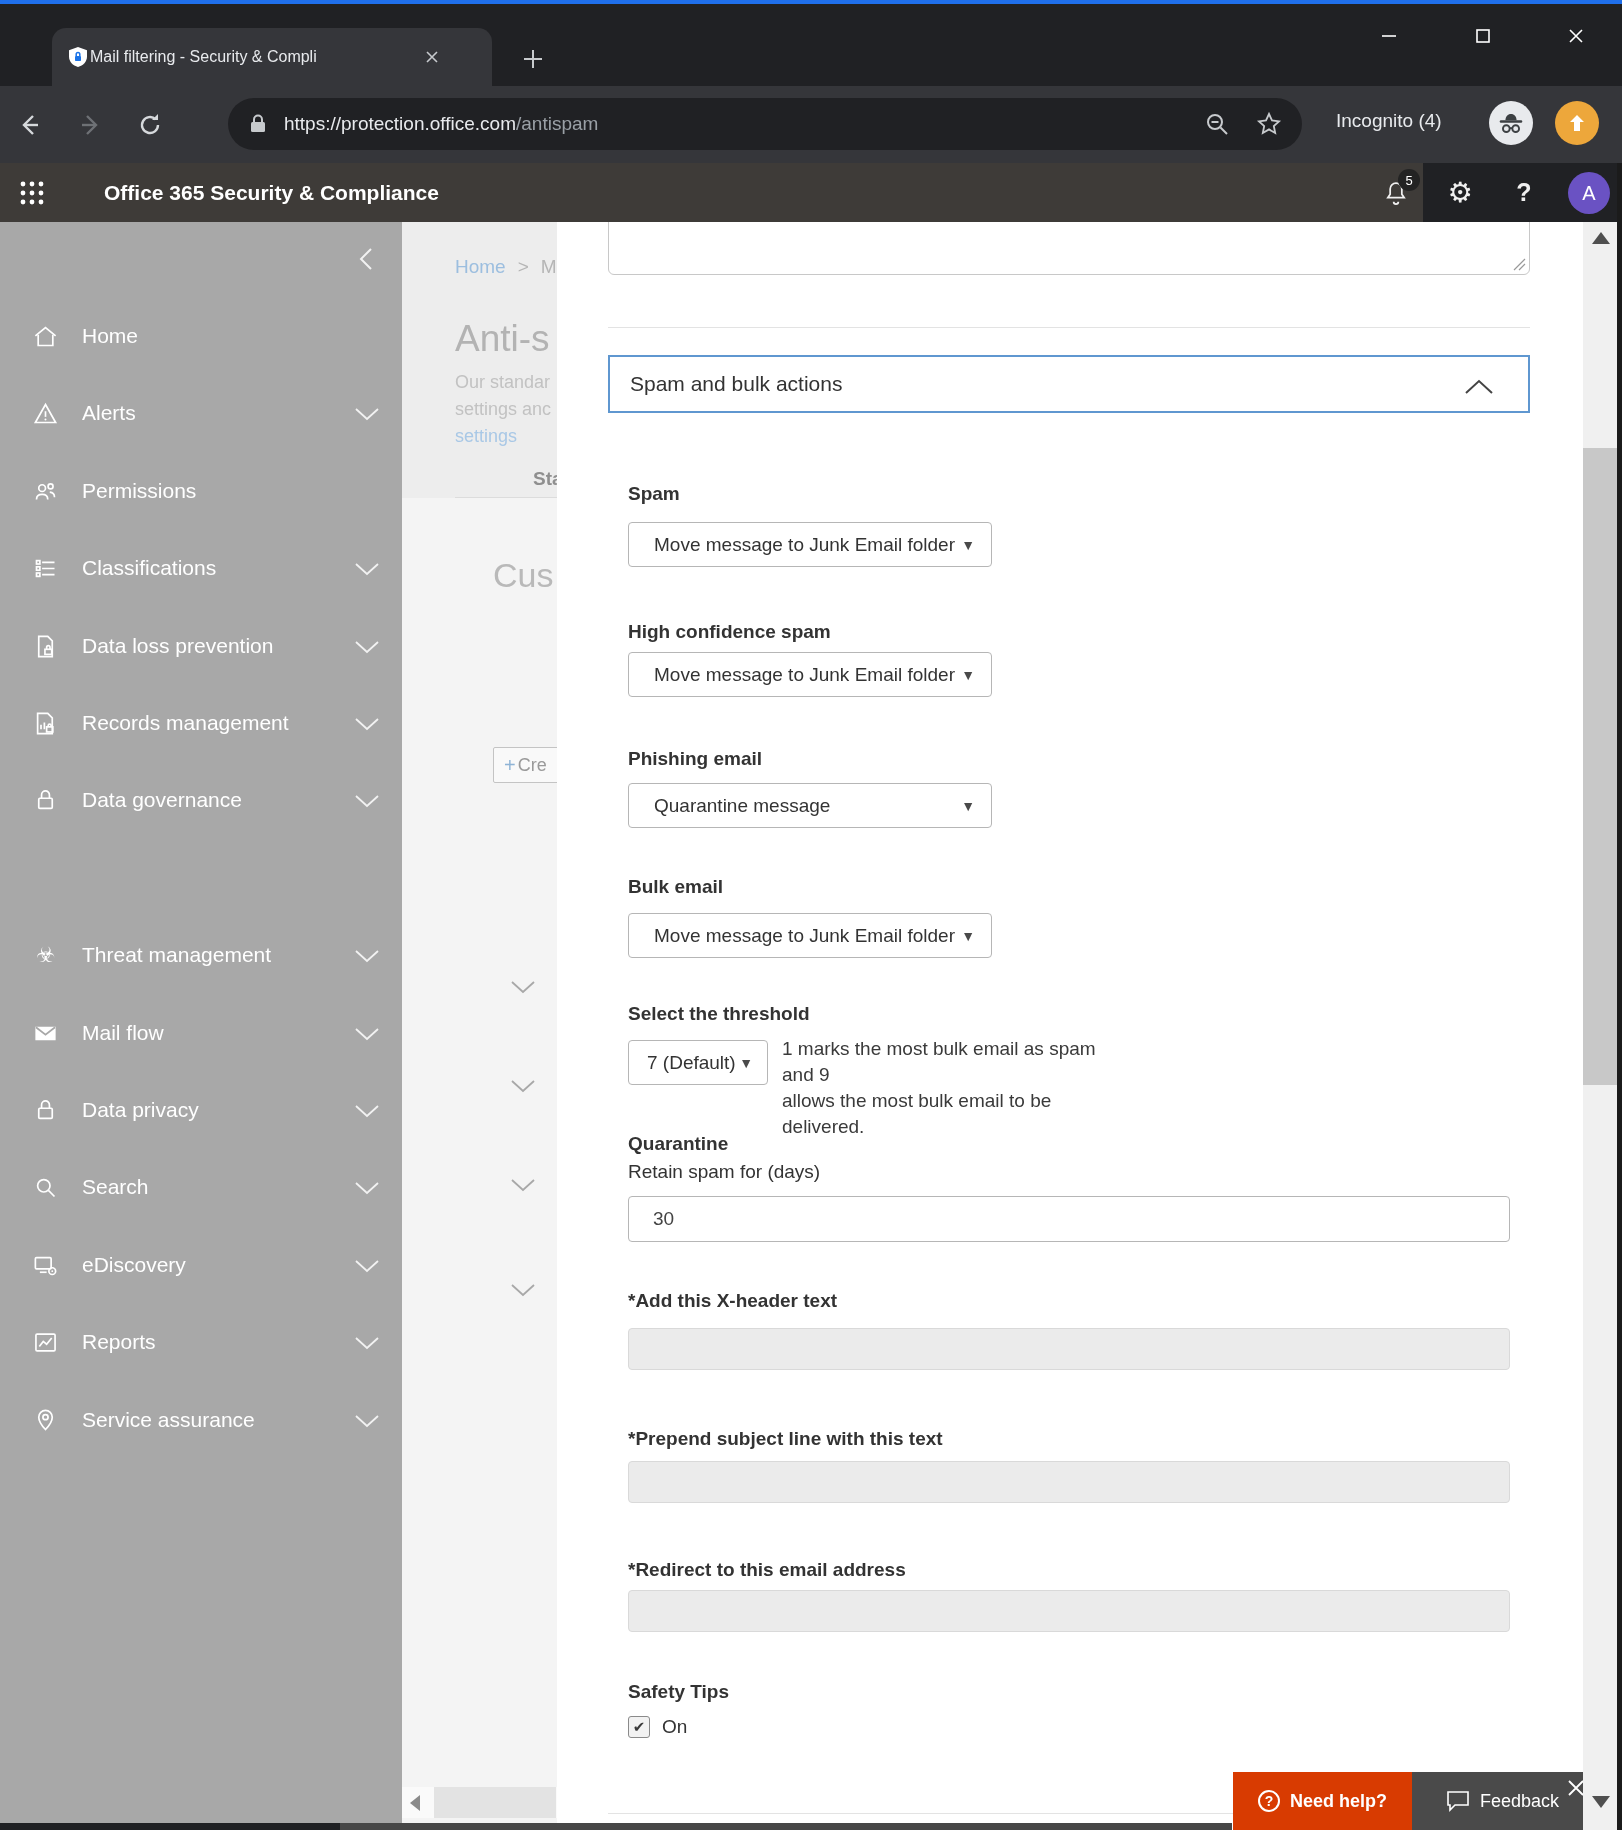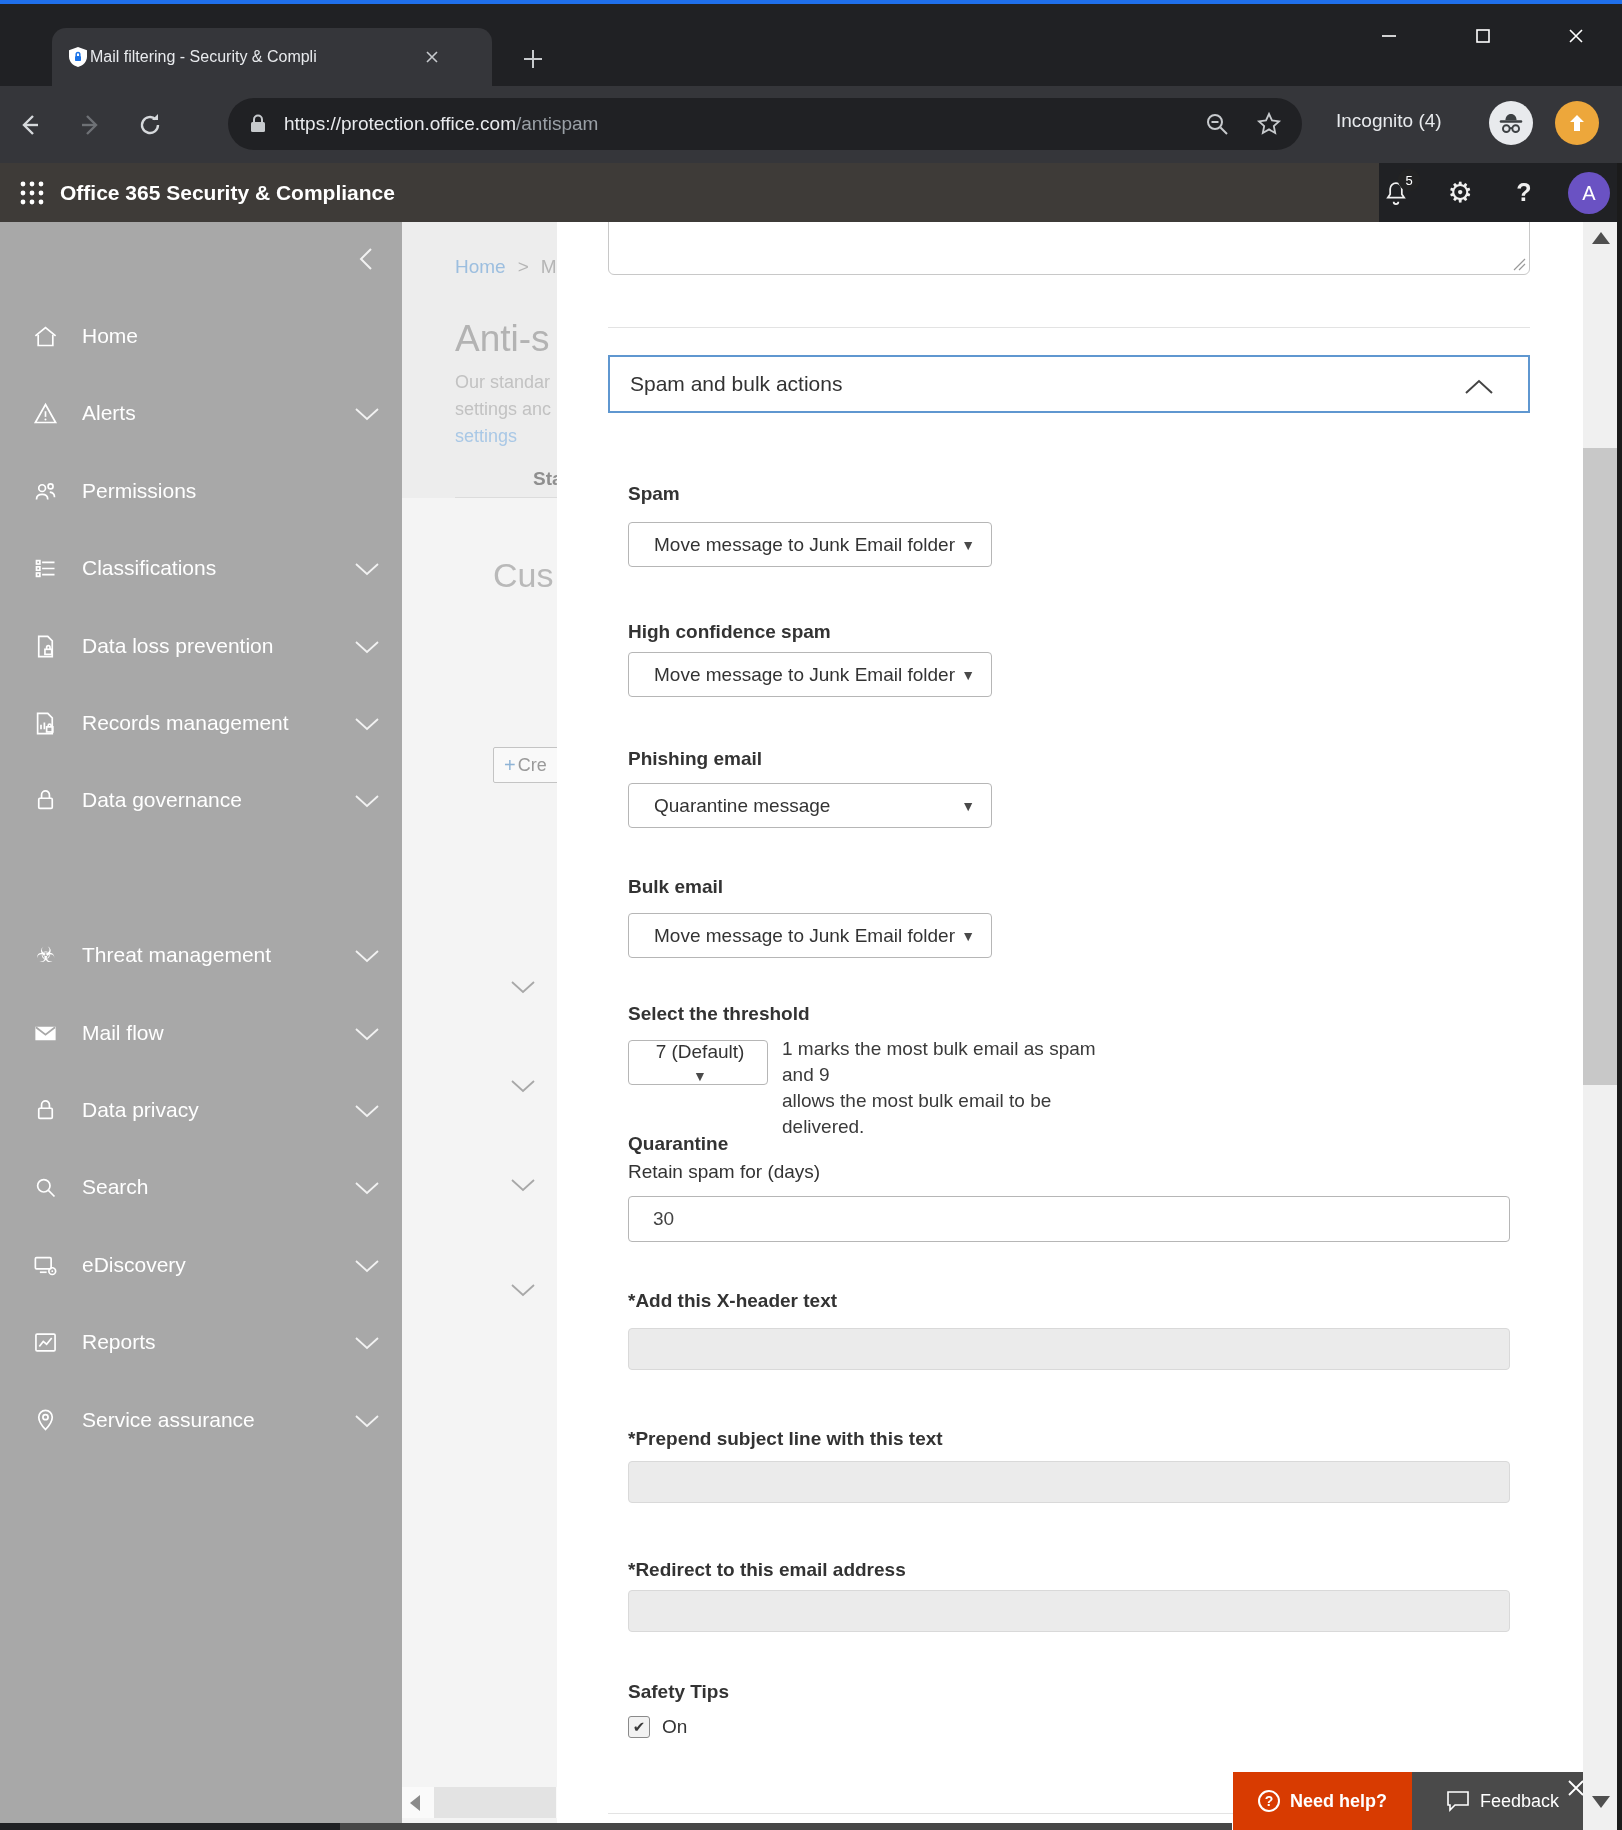--- a/index.html
+++ b/index.html
@@ -23,21 +23,21 @@
   .urlpill{left:228px;top:98px;width:1074px;height:52px;border-radius:26px;background:#202124;
            display:flex;align-items:center;padding:0 20px;box-sizing:border-box;}
   .url{font-size:19px;margin-left:16px;white-space:nowrap;}
   .url .host{color:#e8eaed;}
   .url .path{color:#9aa0a6;}
   .pill-ico{margin-left:26px;}
   .incog-label{left:1336px;top:110px;color:#e8eaed;font-size:19px;}
   .circle44{width:44px;height:44px;border-radius:50%;display:flex;align-items:center;justify-content:center;}
 
   
-  .o365{left:0;top:163px;width:1379px;height:59px;background:#3e3b38;display:flex;align-items:center;}
+  .o365{left:0;top:163px;width:1379px;height:59px;background:#3e3b38;display:flex;align-items:center;padding-left:44px;}
   .o365-title{color:#fff;font-size:21px;font-weight:700;margin-left:24px;}
   .o365-ico{position:absolute;top:0;height:59px;display:flex;align-items:center;justify-content:center;width:48px;}
   .badge{position:absolute;left:26px;top:6px;width:22px;height:22px;border-radius:50%;background:#232323;
          color:#fff;font-size:13px;display:flex;align-items:center;justify-content:center;}
   .avatar{left:1568px;top:172px;width:42px;height:42px;border-radius:50%;background:#6a52c3;color:#fff;
           font-size:20px;display:flex;align-items:center;justify-content:center;}
 
   
   .sidebar{left:0;top:222px;width:402px;height:1601px;background:#a8a8a8;overflow:hidden;}
   .side-collapse{position:absolute;left:355px;top:22px;}
@@ -527,21 +527,21 @@
         <span class="dd-caret">▼</span>
       </div>
       <div class="f-label" style="top: 654px;">Bulk email</div>
       <div class="dd" style="top: 691px;">
         <span class="dd-text">Move message to Junk Email folder</span>
         <span class="dd-caret">▼</span>
       </div>
     </div>
 
   <div class="f-label" style="top:781px;">Select the threshold</div>
-  <div class="dd small" style="top:818px;flex-direction:column;">
+  <div class="dd small" style="top:818px;">
     <span class="dd-text">7 (Default)</span>
     <span class="dd-caret">▼</span>
   </div>
   <div class="help-text">
     <div>1 marks the most bulk email as spam and 9</div>
     <div>allows the most bulk email to be delivered.</div>
   </div>
 
   <div class="f-label" style="top:911px;">Quarantine</div>
   <div class="f-sublabel" style="top:939px;">Retain spam for (days)</div>

